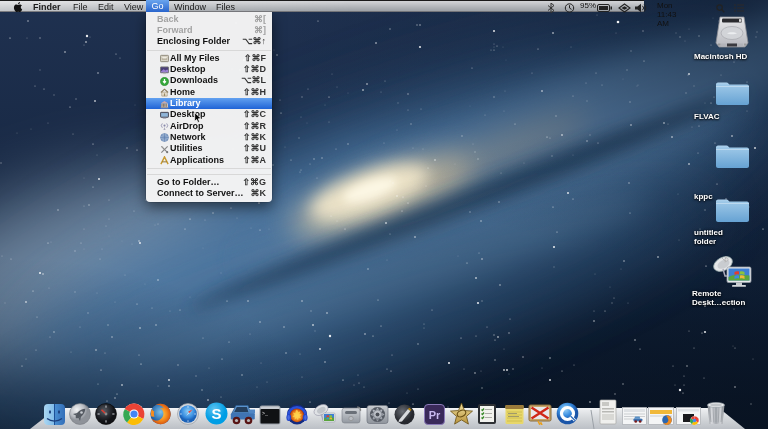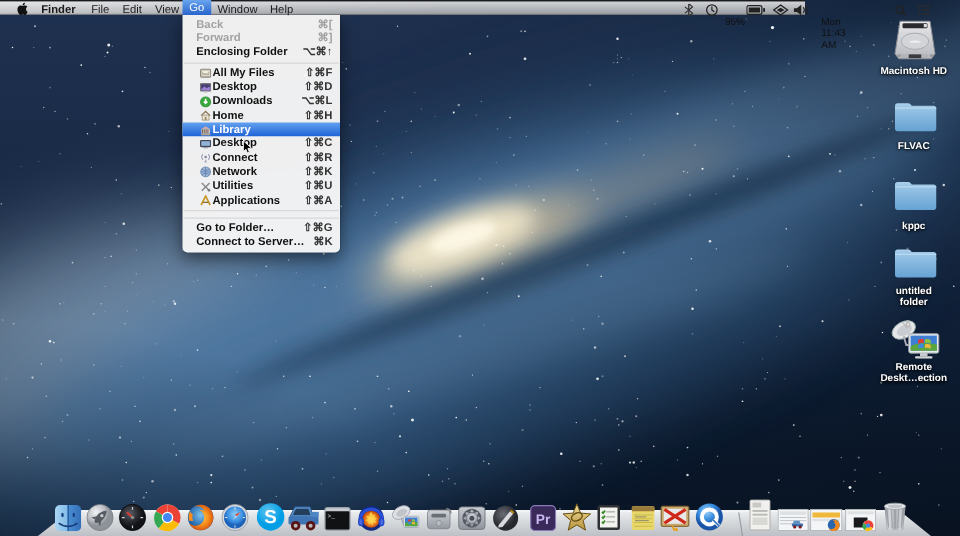--- a/index.html
+++ b/index.html
@@ -3,35 +3,35 @@
 <style>
 html,body{margin:0;padding:0;}
 #screen{position:relative;width:768px;height:429px;overflow:hidden;font-family:"Liberation Sans",sans-serif;background:#0c1828;}
 #wall{position:absolute;left:0;top:0;}
 #menubar{position:absolute;left:0;top:0;width:644px;height:12px;background:linear-gradient(90deg, rgba(255,255,255,0.4), rgba(255,255,255,0.15) 30%, rgba(255,255,255,0) 55%),linear-gradient(#cfd1d4 8%,#b4b7bb 55%,#a0a4a9 92%);border-top:1.5px solid #1a1a1a;border-bottom:1px solid rgba(40,40,45,0.55);box-sizing:border-box;}
 #applelogo{position:absolute;left:13px;top:1px;}
 .mi{position:absolute;top:0.5px;font-size:9px;color:#1a1a1a;letter-spacing:0;}
 .mi.bold{font-weight:bold;}
 #goItem{position:absolute;left:146px;top:-1.5px;width:23px;height:12px;background:linear-gradient(#6aa5ee,#2864cc);color:#fff;font-size:9px;text-align:center;line-height:12px;}
 .tray{position:absolute;}
-.trayTxt{position:absolute;top:12px;font-size:8px;color:#111;}
+.trayTxt{position:absolute;top:0;font-size:8px;color:#111;}
 #gomenu{position:absolute;left:146px;top:12px;width:126px;background:rgba(246,246,246,0.97);border-radius:0 0 4px 4px;box-shadow:0 5px 14px rgba(0,0,0,0.5),0 0 0 0.5px rgba(0,0,0,0.2);padding:1.5px 0 3px 0;}
 .mrow{position:relative;height:11.3px;line-height:11.3px;font-size:9px;color:#111;padding-left:11px;white-space:nowrap;font-weight:bold;}
 .mrow .ic{position:absolute;left:14px;top:1.5px;}
 .mrow .ic + .lbl{margin-left:13px;}
 .mrow.dis{color:#a2a2a2;}
 .mrow.dis .sc{color:#a2a2a2;}
 .sc{position:absolute;right:6px;color:#333;}
 .arr{font-size:7px;}
 .mrow.hil{background:linear-gradient(#62a1f0,#1f63d6);color:#fff;}
 .msep{height:5.5px;position:relative;}
 .msep div{position:absolute;left:1px;right:1px;top:2.5px;border-top:1px solid #d8d8d8;}
 #cursor{position:absolute;left:194px;top:111.5px;}
 .dicon{position:absolute;}
-.dlabel{position:absolute;font-size:8px;font-weight:bold;color:#fff;text-align:center;line-height:9px;text-shadow:0 1px 2px rgba(0,0,0,0.9),0 0 3px rgba(0,0,0,0.7);}
+.dlabel{position:absolute;font-size:8px;font-weight:bold;color:#fff;line-height:9px;text-shadow:0 1px 2px rgba(0,0,0,0.9),0 0 3px rgba(0,0,0,0.7);}
 #shelf{position:absolute;left:0;top:389px;}
 .dk{position:absolute;}
 </style></head>
 <body>
 <div id="screen">
 
 <svg id="wall" width="768" height="429" viewBox="0 0 768 429">
 <defs>
   <linearGradient id="sky" x1="0" y1="0" x2="0" y2="1">
     <stop offset="0" stop-color="#1f3150"></stop>
@@ -559,21 +559,21 @@
         </svg><span class="lbl">Library</span><span class="sc"></span></div>
 <div class="mrow"><svg class="ic" width="9" height="9" viewBox="0 0 10 10">
           <rect x="0.5" y="1.5" width="9" height="5.5" rx="0.8" fill="#6a7a8a" stroke="#445"></rect>
           <rect x="1.3" y="2.3" width="7.4" height="3.9" fill="#8fb4d8"></rect>
           <rect x="3" y="7.5" width="4" height="1" fill="#99a"></rect>
         </svg><span class="lbl">Desktop</span><span class="sc">⇧⌘C</span></div>
 <div class="mrow"><svg class="ic" width="9" height="9" viewBox="0 0 10 10">
           <circle cx="5" cy="4" r="1.2" fill="#88a"></circle>
           <path d="M2.6 6.4a3.4 3.4 0 010-4.8M7.4 1.6a3.4 3.4 0 010 4.8" stroke="#88a" fill="none" stroke-width=".9"></path>
           <path d="M3.8 8.8L5 5.5l1.2 3.3z" fill="#aab"></path>
-        </svg><span class="lbl">Connect</span><span class="sc">⇧⌘R</span></div>
+        </svg><span class="lbl">AirDrop</span><span class="sc">⇧⌘R</span></div>
 <div class="mrow"><svg class="ic" width="9" height="9" viewBox="0 0 10 10">
           <circle cx="5" cy="5" r="4.4" fill="#9fb6d4" stroke="#5577aa" stroke-width=".6"></circle>
           <path d="M5 .6v8.8M.6 5h8.8M1.5 2.6c2 1.4 5 1.4 7 0M1.5 7.4c2-1.4 5-1.4 7 0" stroke="#5577aa" fill="none" stroke-width=".6"></path>
         </svg><span class="lbl">Network</span><span class="sc">⇧⌘K</span></div>
 <div class="mrow"><svg class="ic" width="9" height="9" viewBox="0 0 10 10">
           <path d="M1.5 1.5l7 7M8.5 1.5l-7 7" stroke="#888" stroke-width="1.3"></path>
           <path d="M1.5 1.5l2 .5.5 2" fill="#aaa"></path>
           <circle cx="8" cy="8" r="1.2" fill="#777"></circle>
         </svg><span class="lbl">Utilities</span><span class="sc">⇧⌘U</span></div>
 <div class="mrow"><svg class="ic" width="9" height="9" viewBox="0 0 10 10">
@@ -627,21 +627,21 @@
 <defs>
           <linearGradient id="fg2" x1="0" y1="0" x2="0" y2="1">
             <stop offset="0" stop-color="#aed1ec"></stop>
             <stop offset="0.12" stop-color="#9cc7e7"></stop>
             <stop offset="1" stop-color="#66a2d3"></stop>
           </linearGradient>
         </defs>
 <path d="M2 4.5c0-1.1.9-2 2-2h8.5c.8 0 1.4.3 1.9.9l1 1.1H33c1.1 0 2 .9 2 2V23c0 1.1-.9 2-2 2H4c-1.1 0-2-.9-2-2z" fill="url(#fg2)"></path>
 <path d="M2 6.5h33" stroke="#bcd9ef" stroke-width="1"></path>
 </svg></div>
-<div class="dlabel" style="left:694px;top:176px;width:74px">kppc</div>
+<div class="dlabel" style="left:694px;top:192px;width:74px">kppc</div>
 <div class="dicon" style="left:714px;top:197px"><svg width="37" height="27" viewBox="0 0 37 27">
 <defs>
           <linearGradient id="fg3" x1="0" y1="0" x2="0" y2="1">
             <stop offset="0" stop-color="#aed1ec"></stop>
             <stop offset="0.12" stop-color="#9cc7e7"></stop>
             <stop offset="1" stop-color="#66a2d3"></stop>
           </linearGradient>
         </defs>
 <path d="M2 4.5c0-1.1.9-2 2-2h8.5c.8 0 1.4.3 1.9.9l1 1.1H33c1.1 0 2 .9 2 2V23c0 1.1-.9 2-2 2H4c-1.1 0-2-.9-2-2z" fill="url(#fg3)"></path>
 <path d="M2 6.5h33" stroke="#bcd9ef" stroke-width="1"></path>
@@ -990,21 +990,21 @@
 <div id="menubar">
  <svg id="applelogo" width="10" height="11" viewBox="0 0 10 11">
         <path fill="#111" transform="scale(0.42)" d="M12.152 6.896c-.948 0-2.415-1.078-3.96-1.04-2.04.027-3.91 1.183-4.961 3.014-2.117 3.675-.546 9.103 1.519 12.09 1.013 1.454 2.208 3.09 3.792 3.03 1.52-.065 2.09-.987 3.935-.987 1.831 0 2.35.987 3.96.948 1.637-.026 2.676-1.48 3.676-2.948 1.156-1.688 1.636-3.325 1.662-3.415-.039-.013-3.182-1.221-3.22-4.857-.026-3.04 2.48-4.494 2.597-4.559-1.429-2.09-3.623-2.324-4.39-2.376-2-.156-3.675 1.09-4.61 1.09zM15.53 3.83c.843-1.012 1.4-2.427 1.245-3.83-1.207.052-2.662.805-3.532 1.818-.78.896-1.454 2.338-1.273 3.714 1.338.104 2.715-.688 3.559-1.701"></path>
       </svg>
  <span class="mi bold" style="left:33px">Finder</span>
  <span class="mi" style="left:73px">File</span>
  <span class="mi" style="left:98px">Edit</span>
  <span class="mi" style="left:124px">View</span>
  <span id="goItem">Go</span>
  <span class="mi" style="left:174px">Window</span>
- <span class="mi" style="left:216px">Help</span>
+ <span class="mi" style="left:216px">Files</span>
  <svg class="tray" style="left:547px;top:2px" width="8" height="10" viewBox="0 0 8 10">
         <path d="M4 0v10M4 0l3 2.5L1 7.5M4 10L7 7.5 1 2.5" stroke="#333" stroke-width="1" fill="none"></path>
       </svg>
  <svg class="tray" style="left:564px;top:2px" width="11" height="10" viewBox="0 0 11 10">
         <circle cx="5.5" cy="5" r="4.2" fill="none" stroke="#222" stroke-width="1"></circle>
         <path d="M5.5 2.2V5l2 1.4" stroke="#222" stroke-width="1" fill="none"></path>
       </svg>
  <span class="trayTxt" style="left:580px">95%</span>
  <svg class="tray" style="left:597px;top:3px" width="15" height="8" viewBox="0 0 15 8">
         <rect x="0.5" y="0.5" width="12" height="7" rx="1.5" fill="none" stroke="#222"></rect>

